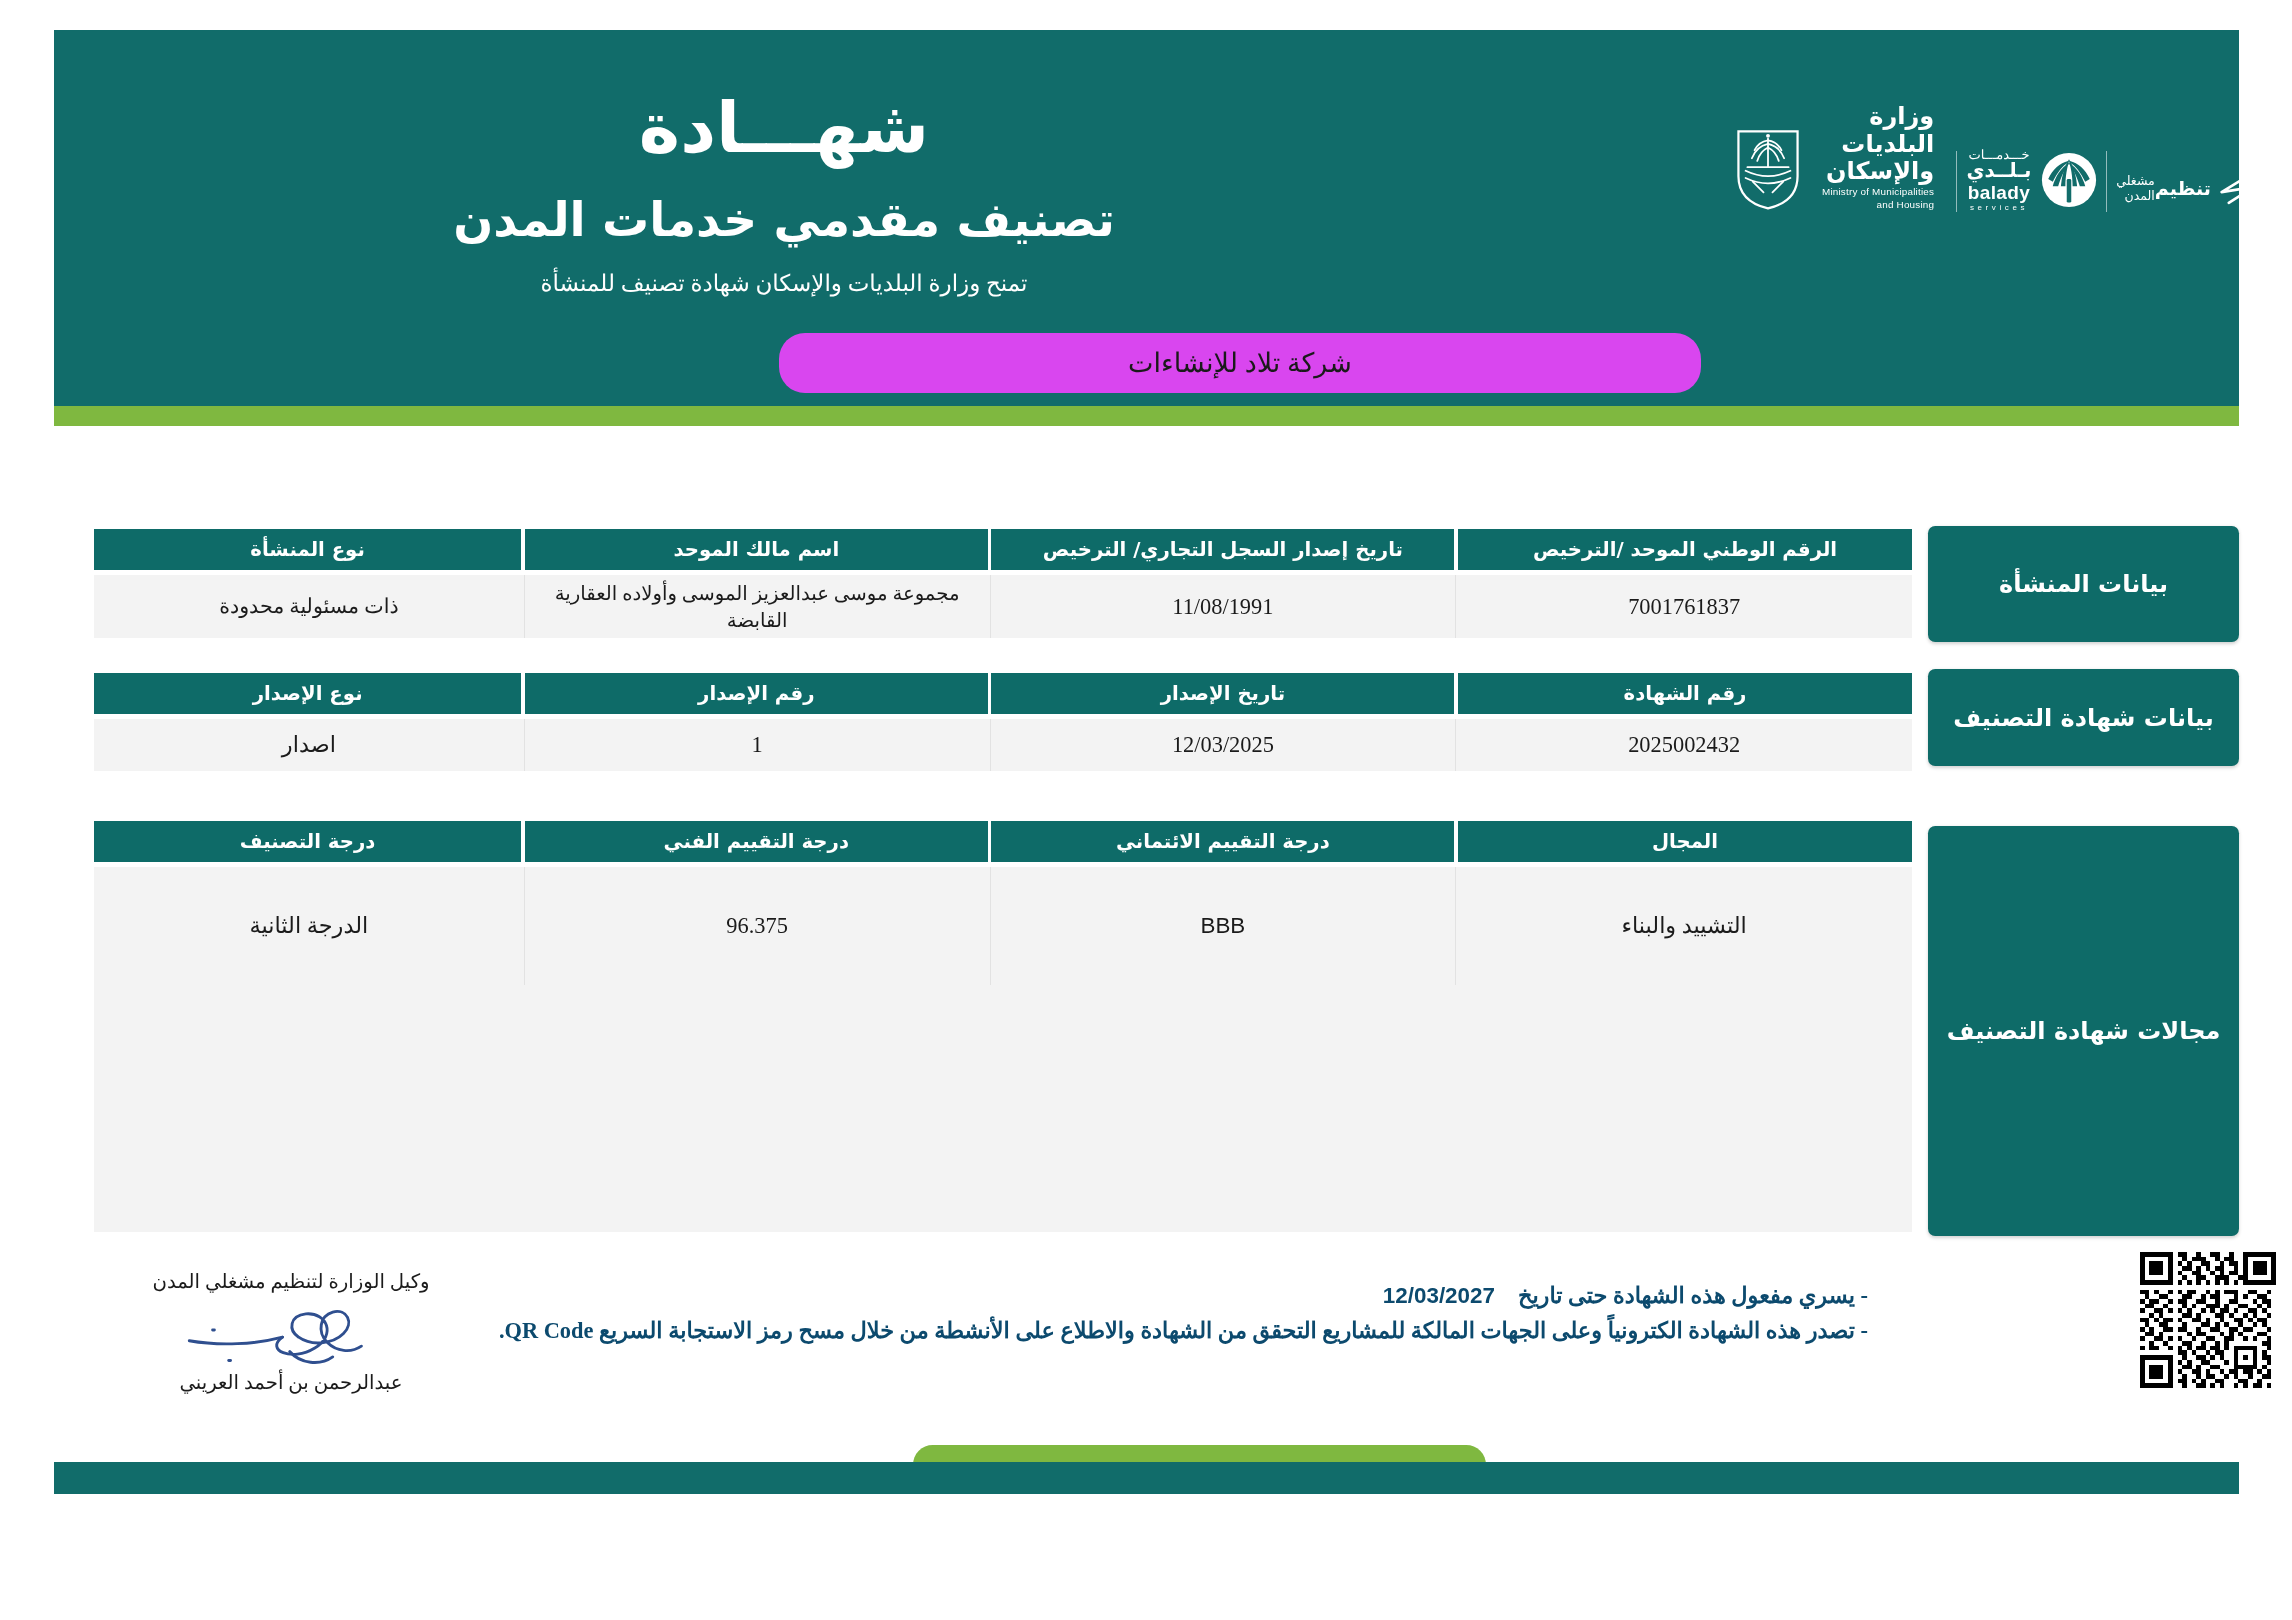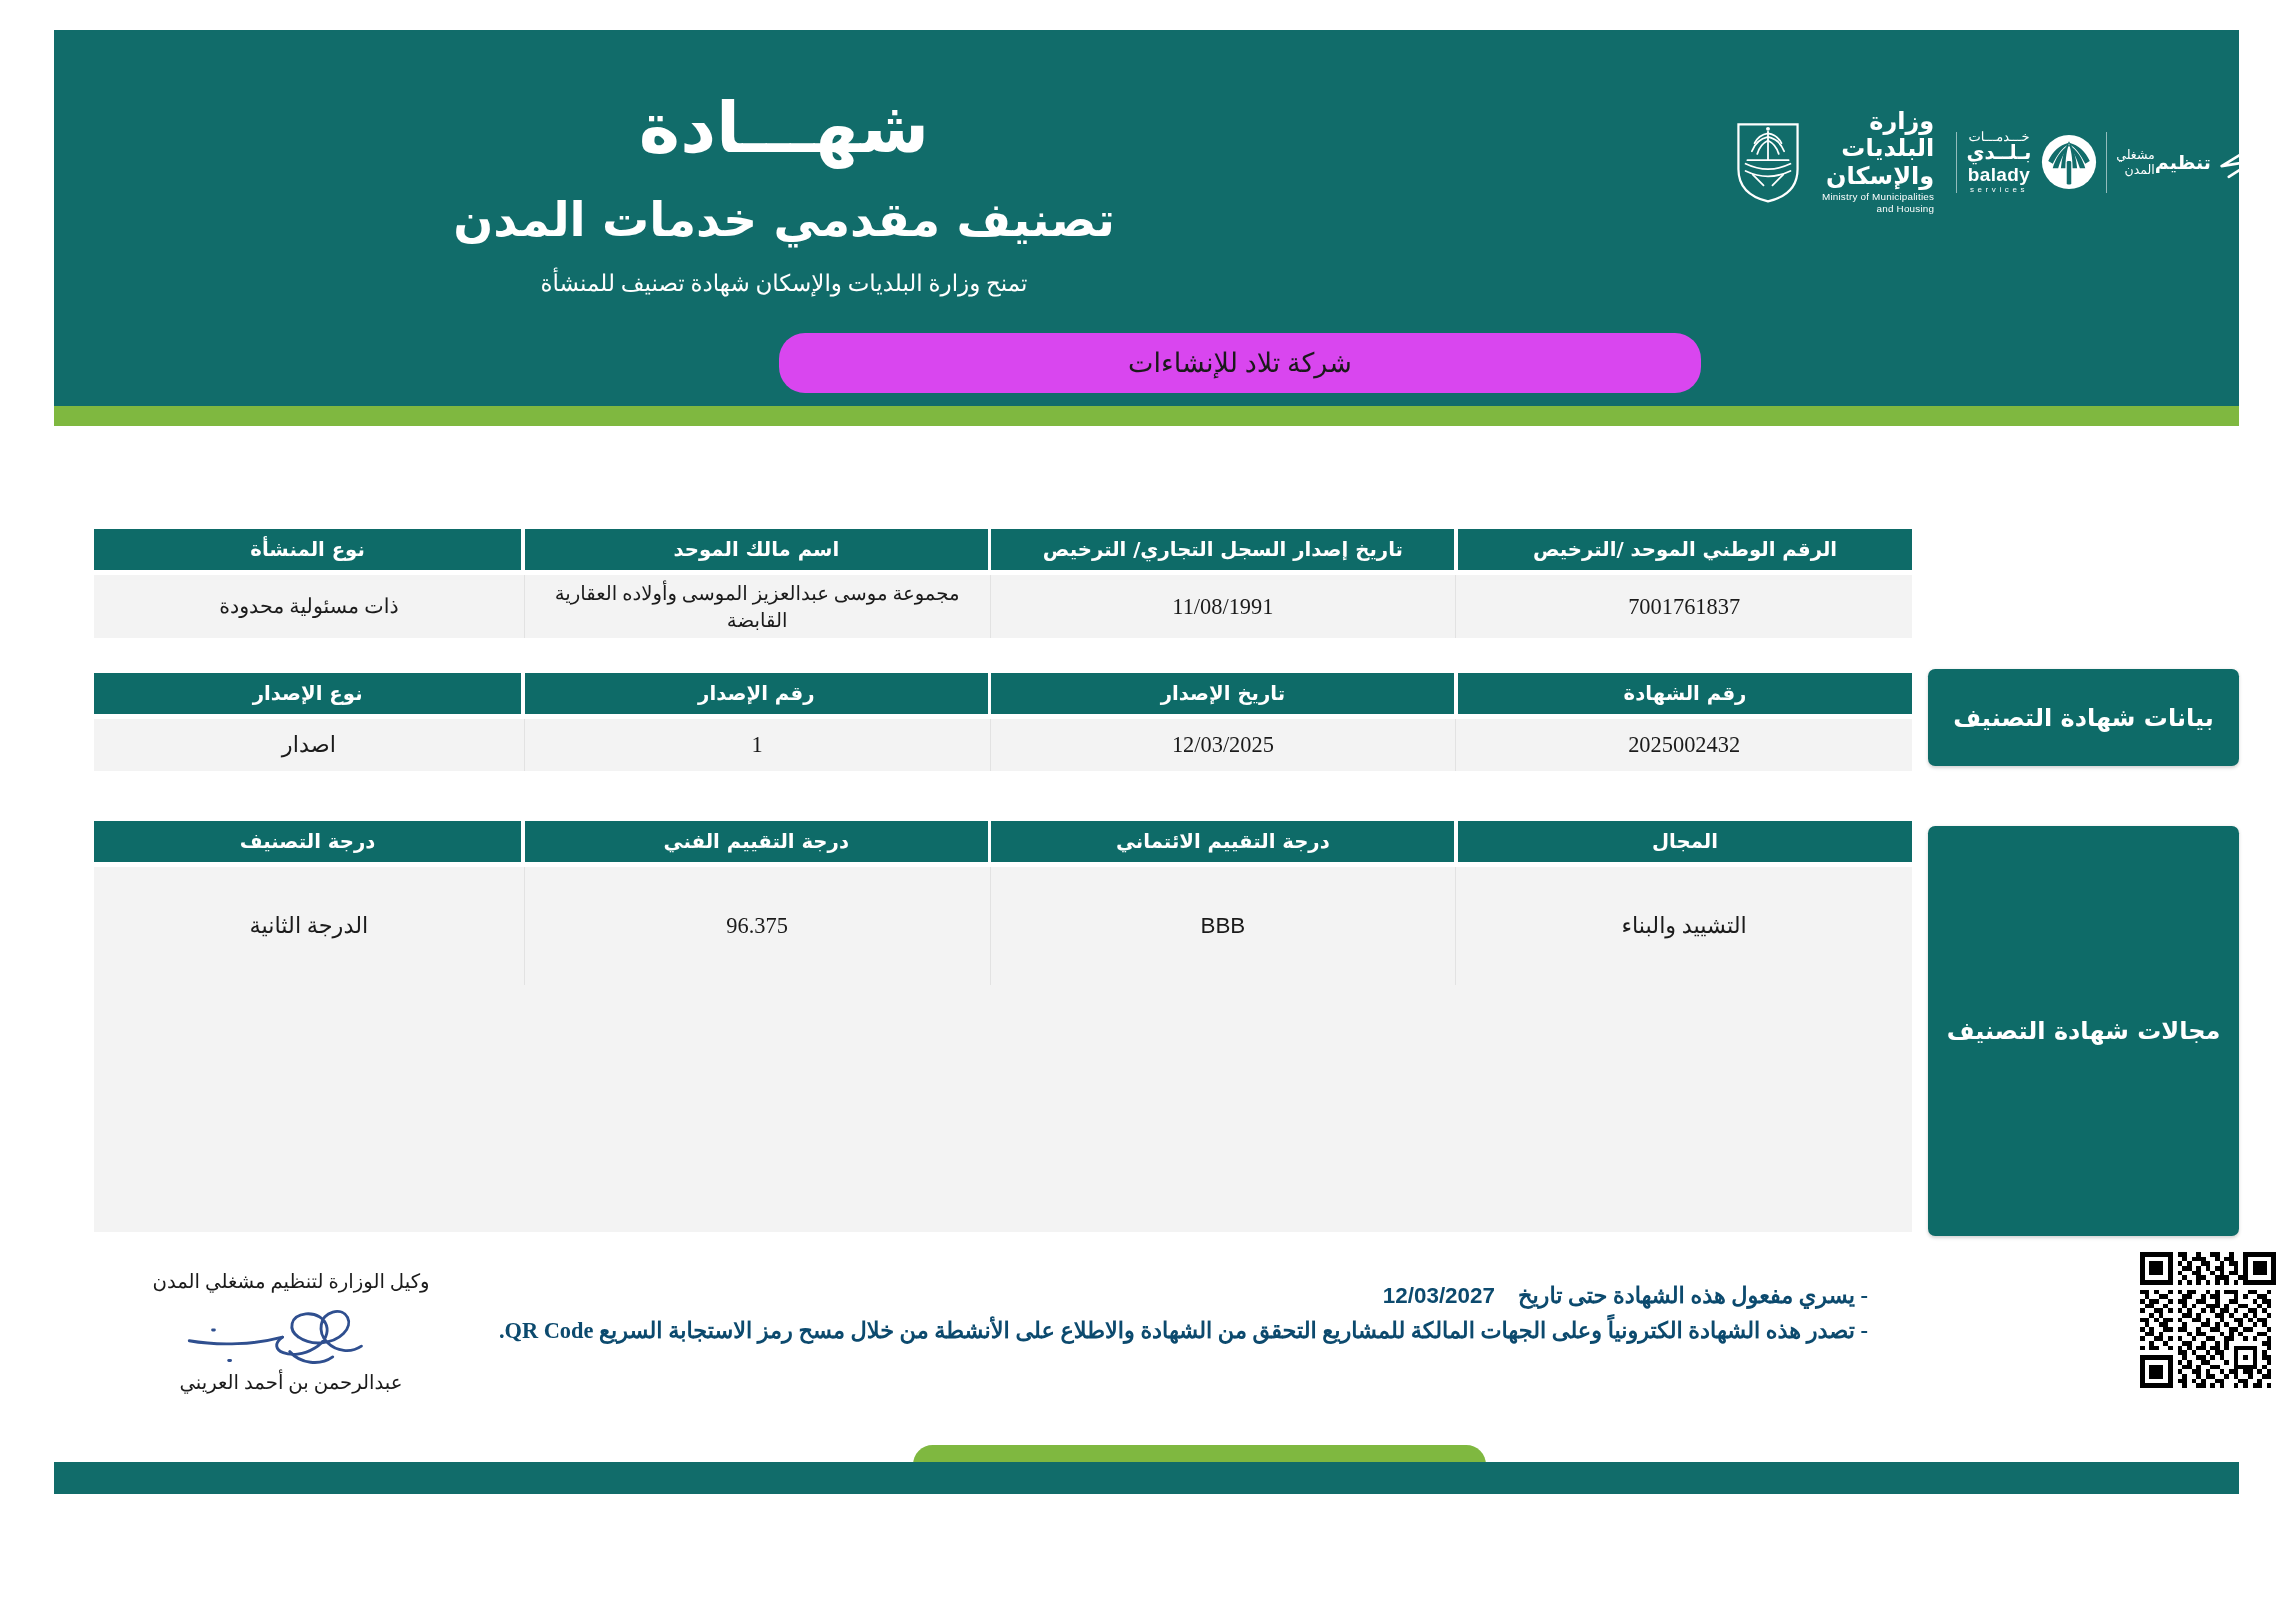--- a/index.html
+++ b/index.html
@@ -48,21 +48,21 @@
     display:flex;align-items:center;justify-content:center;
   }
   .company-pill span{
     color:#1a1a1a;font-size:27px;
     font-family:"Liberation Serif","DejaVu Serif",serif;
   }
 
   
   .logo-lockup{
     position:absolute;top:83px;left:1679px;width:537px;height:99px;
-    display:flex;align-items:center;justify-content:flex-start;
+    display:flex;align-items:flex-end;justify-content:flex-start;
     flex-direction:row-reverse;gap:0;
   }
   .logo-emblem{width:70px;height:86px;flex:0 0 auto;}
   .logo-mom{display:flex;flex-direction:column;align-items:flex-end;
             justify-content:center;padding:0 12.5px;}
   .logo-mom .ar{color:#fff;font-size:24px;font-weight:bold;line-height:1.15;
                 font-family:"DejaVu Sans","Liberation Sans",sans-serif;}
   .logo-mom .en{color:#fff;font-size:9.9px;line-height:1.3;letter-spacing:0.2px;
                 font-family:"Liberation Sans",sans-serif;}
   .vsep{width:1.8px;height:61px;background:rgba(255,255,255,.55);flex:0 0 auto;margin:0 9px;}
@@ -240,20 +240,23 @@
           <span class="a">تنظيم</span>
           <span class="b">مشغلي المدن</span>
         </span>
       </span>
 
     </div>
   </div>
 
   <div class="green-bar"></div>
 
+  <div class="side-label" style="left:1928px;top:526px;width:311px;height:116px;">
+    <span>بيانات المنشأة</span>
+  </div>
 
   <div class="tbl" style="left:94px;top:529px;width:1818px;">
     <div class="tbl-head">
       <div class="th c1">الرقم الوطني الموحد /الترخيص</div>
       <div class="th c2">تاريخ إصدار السجل التجاري/ الترخيص</div>
       <div class="th c3">اسم مالك الموحد</div>
       <div class="th c4">نوع المنشأة</div>
     </div>
     <div class="tbl-body" style="height:63px;">
       <div class="td c1">7001761837</div>

